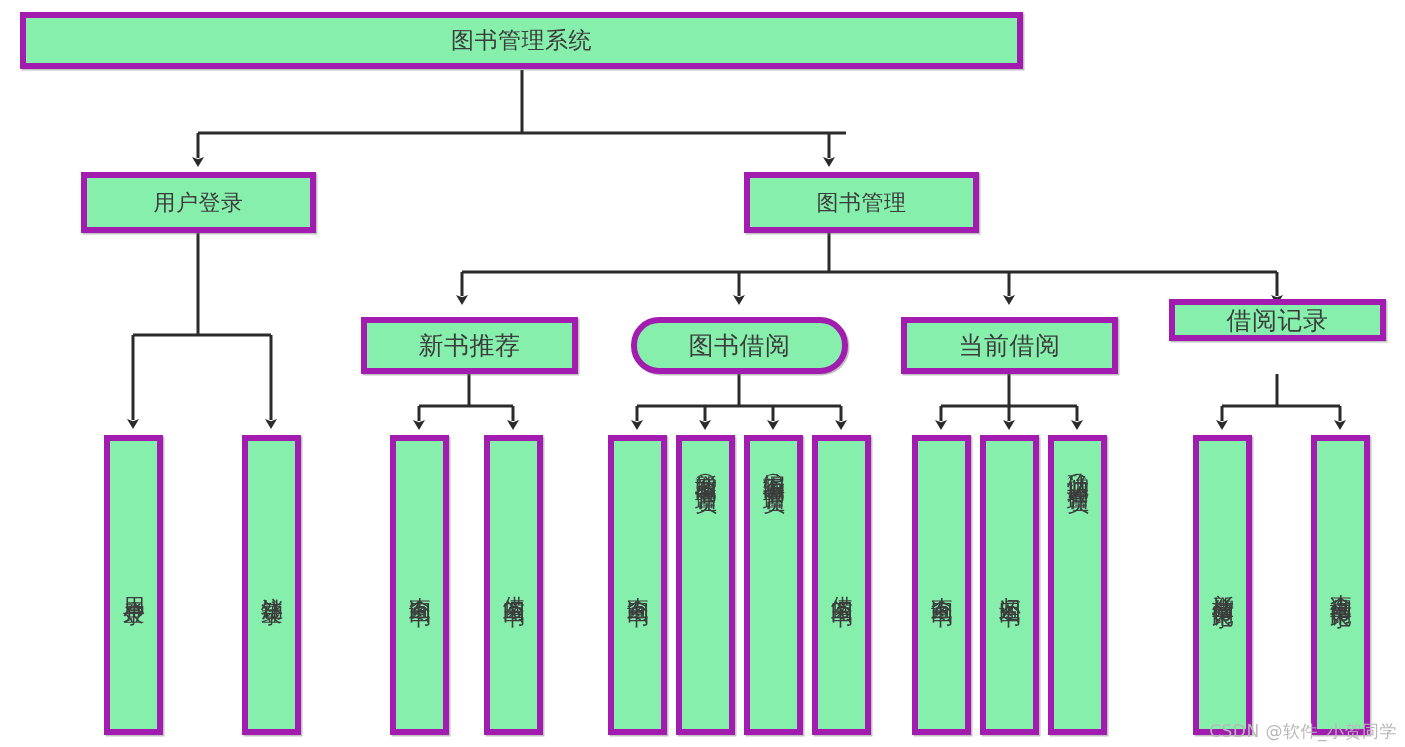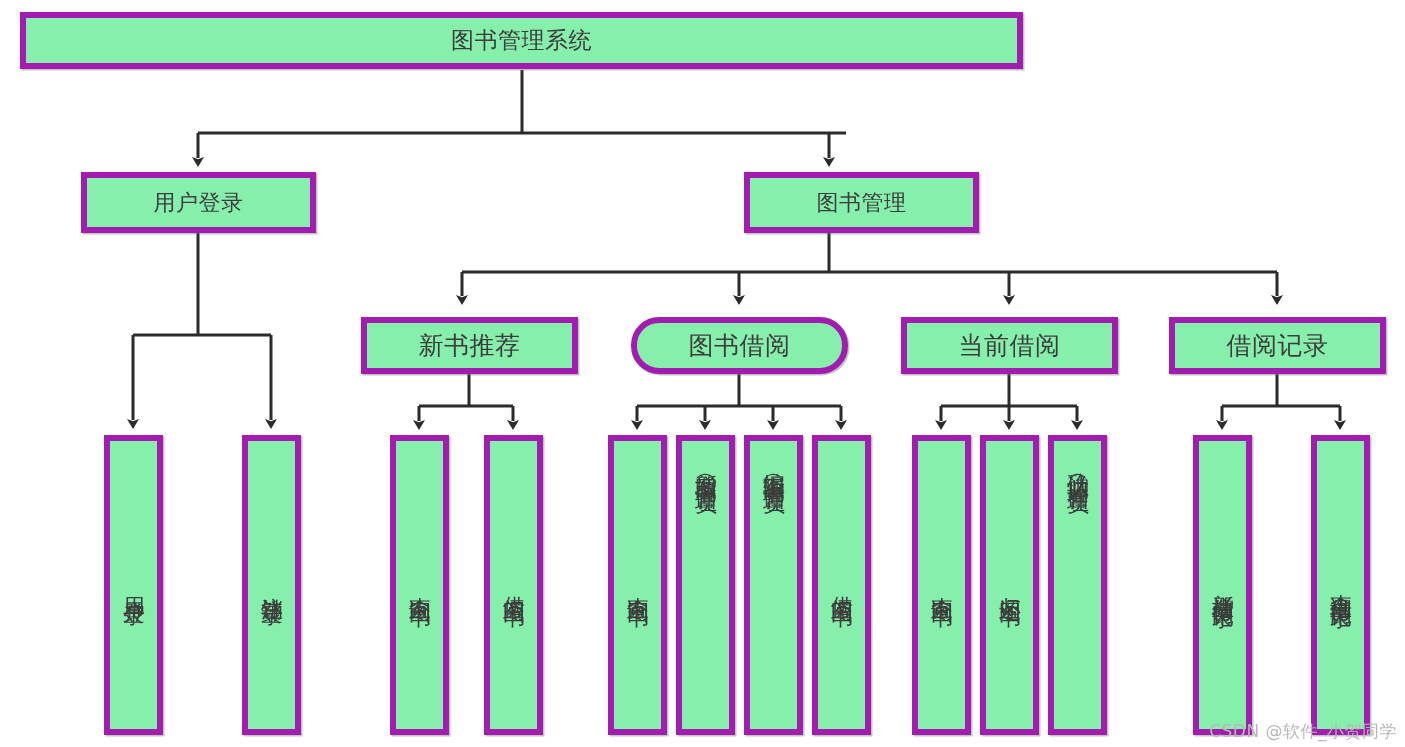--- a/index.html
+++ b/index.html
@@ -137,21 +137,21 @@
 
   <div class="node level3" style="left:361px; top:317px; width:217px; height:57px;">
     <span class="label">新书推荐</span>
   </div>
   <div class="node level3" style="left:631px; top:317px; width:217px; height:57px;border-radius:28px;">
     <span class="label">图书借阅</span>
   </div>
   <div class="node level3" style="left:901px; top:317px; width:217px; height:57px;">
     <span class="label">当前借阅</span>
   </div>
-  <div class="node level3" style="left:1169px; top:317px; width:217px; height:57px;">
+  <div class="node level3" style="left:1169px; top:299px; width:217px; height:42px;">
     <span class="label">借阅记录</span>
   </div>
 
   <div class="node leaf short" style="left:104px; top:435px; width:59px; height:300px;">
     <span class="label">用户登录</span>
   </div>
   <div class="node leaf short" style="left:242px; top:435px; width:59px; height:300px;">
     <span class="label">注销登录</span>
   </div>
 

